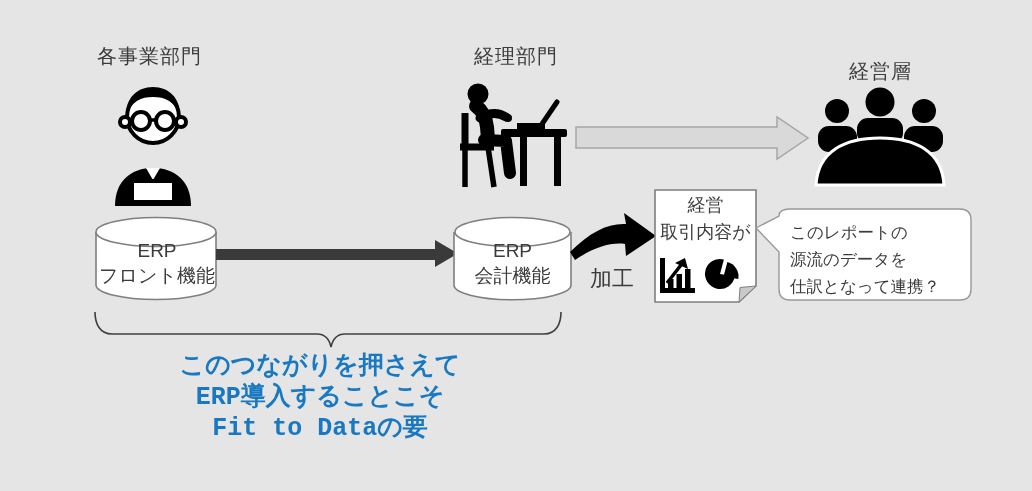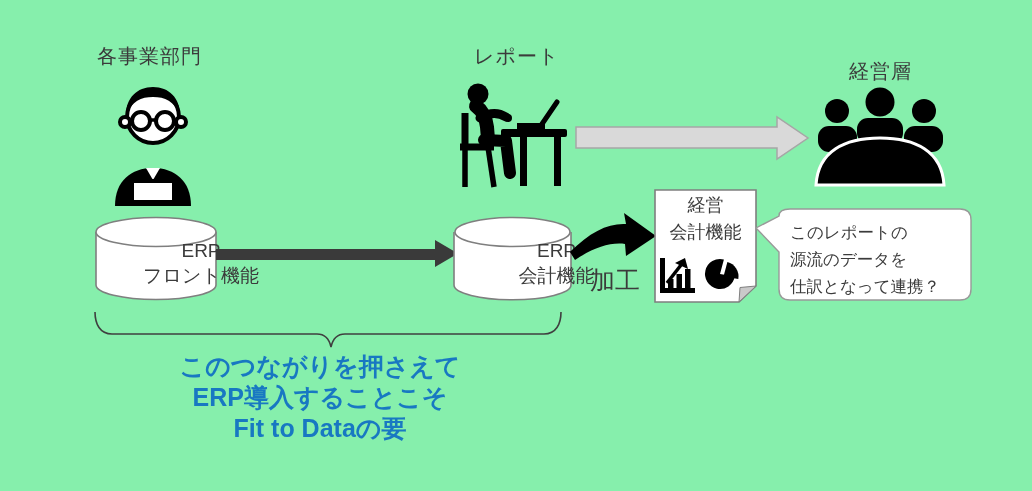--- a/index.html
+++ b/index.html
@@ -1,45 +1,46 @@
 <!DOCTYPE html>
 <html><head>
 <meta charset="utf-8">
 <style>
   html,body{margin:0;padding:0;background:#fff;}
   #canvas{
     position:relative;
     width:1032px;height:491px;
-    background:#86efac;
+    background:#e5e5e5;
     font-family:"Liberation Sans",sans-serif;
     color:#3b3b3b;
     overflow:hidden;
   }
   .abs{position:absolute;}
   .dept-label{font-size:20px;letter-spacing:1px;color:#3b3b3b;white-space:nowrap;}
   .multiline{white-space:pre-line;}
   .link-note{width:250px;text-align:center;font-size:19px;line-height:30px;color:#3b3b3b;}
-  .cyl-text{text-align:center;font-size:19px;line-height:25px;color:#3b3b3b;padding-left:44px;}
-  .proc-label{font-size:25px;color:#3b3b3b;}
+  .cyl-text{text-align:center;font-size:19px;line-height:25px;color:#3b3b3b;}
+  .proc-label{font-size:22px;color:#3b3b3b;}
   .report-title{text-align:center;font-size:18px;line-height:27px;color:#3b3b3b;}
   .bubble-text{font-size:16.5px;line-height:27px;color:#3b3b3b;}
   .key-message{
     width:420px;text-align:center;
     font-size:25px;line-height:31px;font-weight:bold;
     color:#1878c2;
+    font-family:Liberation Mono, monospace;
   }
   svg{display:block;overflow:visible;}
 </style>
 </head>
 <body>
 
 <div id="canvas">
 
   <div class="abs dept-label" style="left:97px;top:43px;">各事業部門</div>
-  <div class="abs dept-label" style="left:474px;top:43px;">レポート</div>
+  <div class="abs dept-label" style="left:474px;top:43px;">経理部門</div>
   <div class="abs dept-label" style="left:849px;top:43px;margin-top:15px;">経営層</div>
 
   <svg class="abs" style="left:113px;top:84px;" width="82" height="122" viewBox="0 0 82 122">
     <circle cx="40" cy="33" r="26" fill="#fff" stroke="#000" stroke-width="4"></circle>
     <path d="M40,3 C24,3 13,14 13,31 C19,17 28,13 40,13 C52,13 61,17 67,31 C67,14 56,3 40,3 Z" fill="#000"></path>
     <circle cx="12" cy="38" r="5" fill="#fff" stroke="#000" stroke-width="4"></circle>
     <circle cx="68" cy="38" r="5" fill="#fff" stroke="#000" stroke-width="4"></circle>
     <circle cx="28" cy="37" r="9" fill="#fff" stroke="#000" stroke-width="4"></circle>
     <circle cx="52" cy="37" r="9" fill="#fff" stroke="#000" stroke-width="4"></circle>
     <line x1="36" y1="36" x2="44" y2="36" stroke="#000" stroke-width="3.5"></line>
@@ -103,21 +104,21 @@
   <svg class="abs" style="left:568px;top:210px;" width="100" height="52" viewBox="0 0 100 52">
     <path d="M2,42 C22,22 40,13 58,14 L56,3 L88,26 L58,46 L57,34 C42,32 25,38 7,50 Z" fill="#000"></path>
   </svg>
   <div class="abs proc-label" style="left:590px;top:264px;">加工</div>
 
   <svg class="abs" style="left:653px;top:188px;" width="106" height="118" viewBox="0 0 106 118">
     <path d="M2,2 H103 V98 L86,114 H2 Z" fill="#fff" stroke="#7f7f7f" stroke-width="1.6"></path>
     <path d="M103,98 L86,114 L87,99.5 Z" fill="#c9c9c9" stroke="#7f7f7f" stroke-width="1"></path>
   </svg>
   <div class="abs report-title multiline" style="left:655px;top:192px;width:101px;">経営
-会計機能</div>
+取引内容が</div>
   <svg class="abs" style="left:660px;top:256px;" width="36" height="38" viewBox="0 0 36 38">
     <path d="M2.5,2 V34.5 H35" fill="none" stroke="#000" stroke-width="5"></path>
     <rect x="8" y="23" width="5.5" height="9" fill="#000"></rect>
     <rect x="16.5" y="18" width="5.5" height="14" fill="#000"></rect>
     <rect x="25" y="13" width="5.5" height="19" fill="#000"></rect>
     <line x1="7" y1="27" x2="21" y2="9" stroke="#000" stroke-width="3.5"></line>
     <polygon points="25,2 28,13 15,7" fill="#000"></polygon>
   </svg>
   <svg class="abs" style="left:703px;top:255px;" width="38" height="38" viewBox="0 0 38 38">
     <path d="M17,19 L31.8,21.6 A15,15 0 1 1 20.9,4.5 Z" fill="#000"></path>

